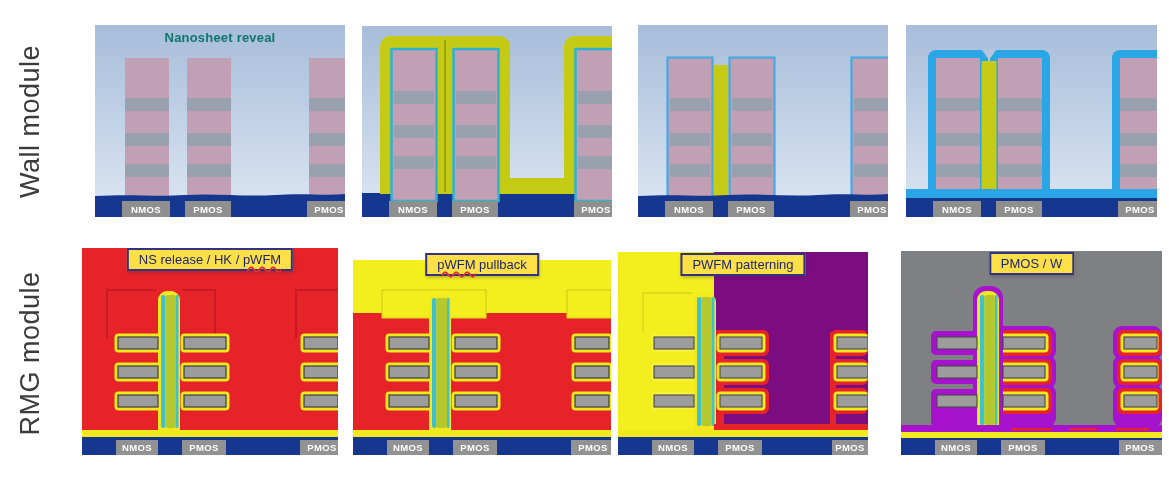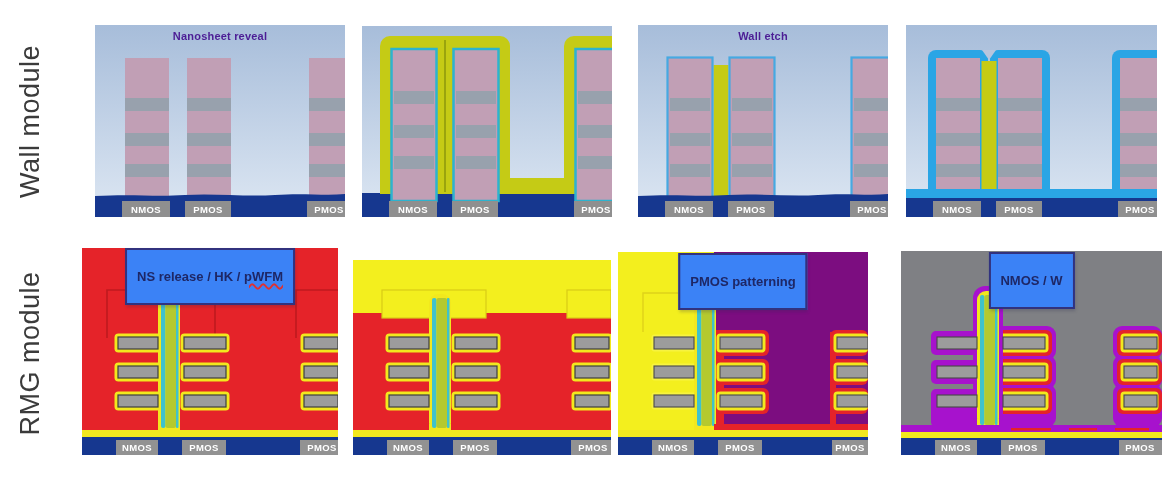--- a/index.html
+++ b/index.html
@@ -1,24 +1,24 @@
 <!DOCTYPE html>
 <html><head>
 <meta charset="utf-8">
 <style>
   html,body{margin:0;padding:0}
   body{width:1169px;height:477px;background:#ffffff;position:relative;overflow:hidden;
        font-family:"Liberation Sans",sans-serif}
   .panel{position:absolute}
   .panel svg{position:absolute;left:0;top:0;width:100%;height:100%;display:block}
   .panel-title{position:absolute;left:0;right:0;top:5px;text-align:center;
-       font-size:11px;font-weight:700;color:#4c1d95;letter-spacing:.2px;z-index:2}
-  .step-box{position:absolute;left:50%;transform:translateX(-50%);background:#3b82f6;
-       border:2.5px solid #32327e;color:#1e2766;font-size:13px;font-weight:700;
-       padding:19px 10px;white-space:nowrap;z-index:2;box-shadow:1px 2px 3px rgba(40,40,80,.25)}
+       font-size:13px;font-weight:700;color:#0f766e;letter-spacing:.2px;z-index:2}
+  .step-box{position:absolute;left:50%;transform:translateX(-50%);background:#fde047;
+       border:2.5px solid #32327e;color:#1e2766;font-size:13px;font-weight:400;
+       padding:2px 10px;white-space:nowrap;z-index:2;box-shadow:1px 2px 3px rgba(40,40,80,.25)}
   .misspell{text-decoration:underline wavy #e03030 1.5px;text-underline-offset:2px}
   .side-label{position:absolute;width:260px;text-align:center;transform:rotate(-90deg);
        font-size:27px;color:#3b3b3b;letter-spacing:.5px}
   .dev{font-family:"Liberation Sans",sans-serif;font-size:9.5px;font-weight:700;
        fill:#ffffff;letter-spacing:.4px;text-anchor:middle}
 </style>
 </head>
 <body>
 
 <div class="side-label" style="left:-100px;top:106px">Wall module</div>
@@ -137,21 +137,20 @@
     <path d="M0,171 C40,169 60,172 90,170 C120,168 150,172 180,170 C210,168 230,171 250,169 L250,192 L0,192 Z" fill="#16378f"></path>
     <g>
       <rect x="27" y="176" width="48" height="16" fill="#8f8f8f"></rect>
       <text class="dev" x="51" y="187.5">NMOS</text>
       <rect x="90" y="176" width="46" height="16" fill="#8f8f8f"></rect>
       <text class="dev" x="113" y="187.5">PMOS</text>
       <rect x="212" y="176" width="44" height="16" fill="#8f8f8f"></rect>
       <text class="dev" x="234" y="187.5">PMOS</text>
     </g>
   </svg>
-  <div class="panel-title">Wall etch</div>
 </div>
 
 <div class="panel" style="left:906px;top:25px;width:251px;height:192px">
   <svg viewBox="0 0 251 192" preserveAspectRatio="none">
     <defs>
         <linearGradient id="sky4" x1="0" y1="0" x2="0" y2="1">
       <stop offset="0" stop-color="#a7bdda"></stop>
           <stop offset="1" stop-color="#dde7f3"></stop>
         </linearGradient>
       </defs>
@@ -285,20 +284,23 @@
     <rect x="0" y="177" width="258" height="18" fill="#16378f"></rect>
     <g>
       <rect x="34" y="180" width="42" height="15" fill="#929292"></rect>
       <text class="dev" x="55" y="191">NMOS</text>
       <rect x="100" y="180" width="44" height="15" fill="#929292"></rect>
       <text class="dev" x="122" y="191">PMOS</text>
       <rect x="218" y="180" width="44" height="15" fill="#929292"></rect>
       <text class="dev" x="240" y="191">PMOS</text>
     </g>
   </svg>
+  <div class="step-box" style="top:-7px">
+    <span class="misspell">pWFM</span><span> pullback</span>
+  </div>
 </div>
 
 <div class="panel" style="left:618px;top:252px;width:250px;height:203px">
   <svg viewBox="0 0 250 203" preserveAspectRatio="none">
     <rect x="0" y="0" width="250" height="185" fill="#f3ef1e"></rect>
     <rect x="96" y="0" width="154" height="172" fill="#7c0d80"></rect>
     <path d="M25,80 V41 H74" stroke="#ded21a" stroke-width="1.4" fill="none"></path>
     <g fill="#f7f340">
       <rect x="33.5" y="82.5" width="45" height="17" rx="3"></rect>
         <rect x="33.5" y="111.5" width="45" height="17" rx="3"></rect>
@@ -346,21 +348,21 @@
     <g>
       <rect x="34" y="188" width="42" height="15" fill="#929292"></rect>
       <text class="dev" x="55" y="199">NMOS</text>
       <rect x="100" y="188" width="44" height="15" fill="#929292"></rect>
       <text class="dev" x="122" y="199">PMOS</text>
       <rect x="214" y="188" width="36" height="15" fill="#929292"></rect>
       <text class="dev" x="232" y="199">PMOS</text>
     </g>
   </svg>
   <div class="step-box" style="top:1px">
-    <span>PMOS patterning</span><span></span>
+    <span>PWFM patterning</span><span></span>
   </div>
 </div>
 
 <div class="panel" style="left:901px;top:251px;width:261px;height:204px">
   <svg viewBox="0 0 261 204" preserveAspectRatio="none">
     <rect x="0" y="0" width="261" height="176" fill="#7f8084"></rect>
     <g fill="#a712cd">
       <rect x="30" y="80" width="50" height="24" rx="5"></rect>
         <rect x="30" y="109" width="50" height="24" rx="5"></rect>
         <rect x="30" y="138" width="50" height="38" rx="5"></rect>
@@ -418,15 +420,15 @@
     <g>
       <rect x="34" y="189" width="42" height="15" fill="#929292"></rect>
       <text class="dev" x="55" y="200">NMOS</text>
       <rect x="100" y="189" width="44" height="15" fill="#929292"></rect>
       <text class="dev" x="122" y="200">PMOS</text>
       <rect x="218" y="189" width="43" height="15" fill="#929292"></rect>
       <text class="dev" x="239" y="200">PMOS</text>
     </g>
   </svg>
   <div class="step-box" style="top:1px">
-    <span>NMOS / W</span><span></span>
+    <span>PMOS / W</span><span></span>
   </div>
 </div>
 
 </body></html>

